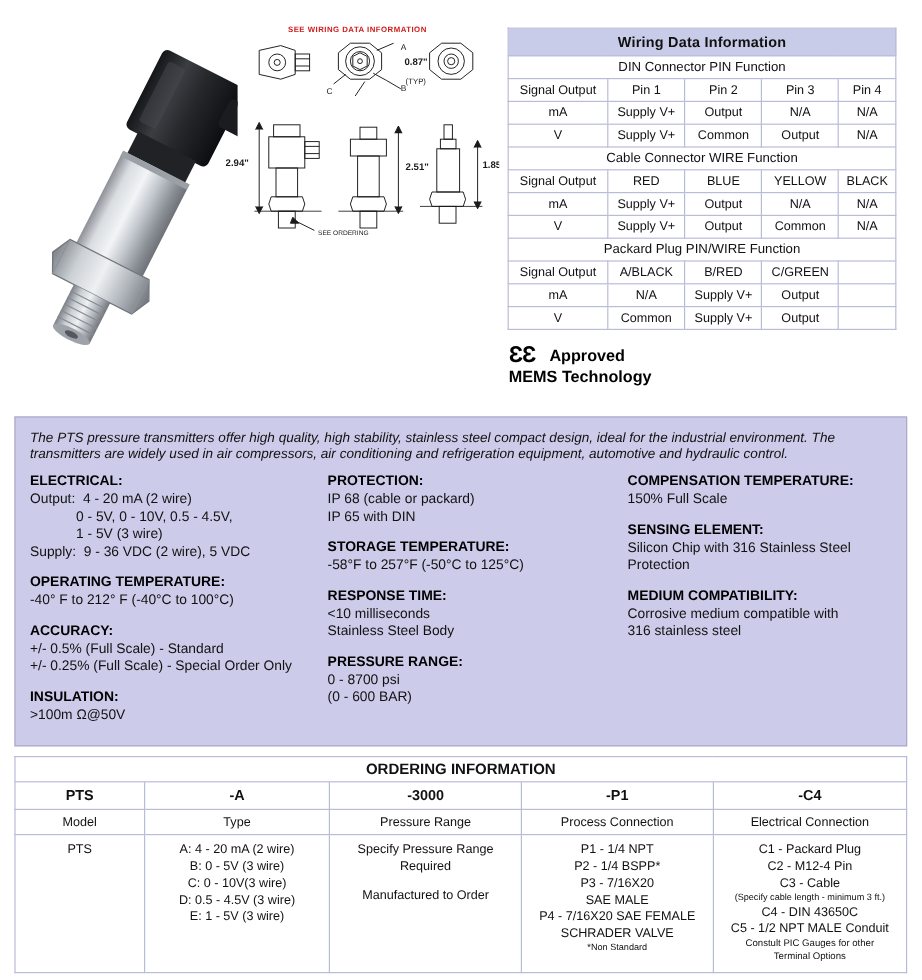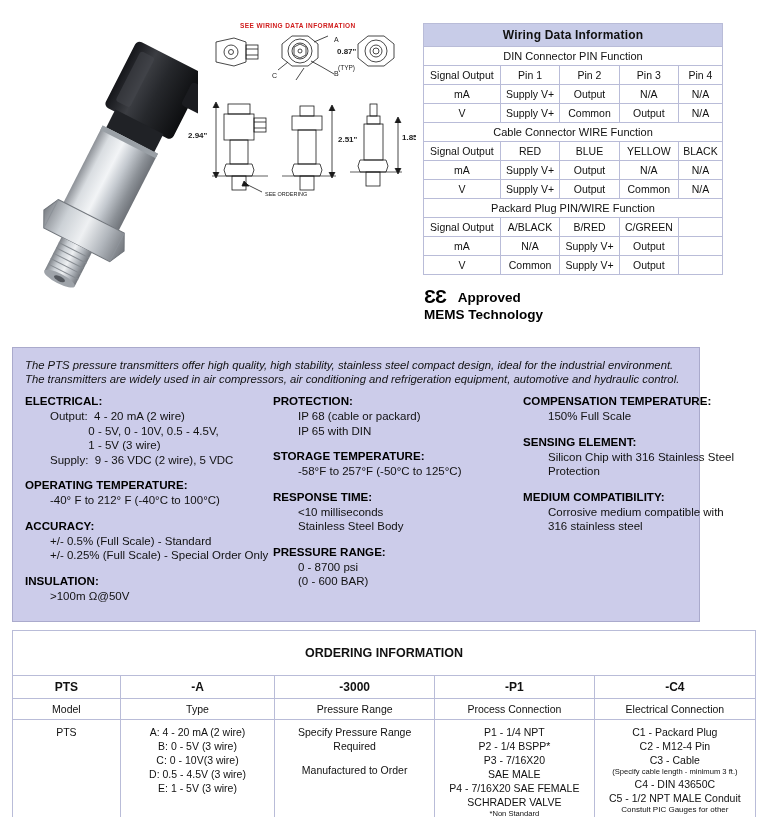--- a/index.html
+++ b/index.html
@@ -37,21 +37,21 @@
     letter-spacing: .4px;
     color: #d01b1b;
     font-weight: bold;
     white-space: nowrap;
   }
 
   
   .wiring-wrap {
     position: absolute;
     left: 423px; top: 23px;
-    width: 300px;
+    width: 324px;
     border-radius: 26px;
   }
   table.wiring {
     width: 100%;
     border-collapse: collapse;
     font-size: 10.5px;
     color: #111;
   }
   table.wiring td {
     border: 1px solid #b9bcd8;
@@ -84,21 +84,21 @@
     font-weight: bold;
     letter-spacing: -1px;
     vertical-align: -1px;
     margin-right: 12px;
   }
 
   
   .spec-panel {
     position: absolute;
     left: 12px; top: 347px;
-    width: 688px; height: 275px;
+    width: 744px; height: 275px;
     background: #ccccea;
     border: 1px solid #aaaacc;
     padding: 8px 10px 4px 10px;
   }
   .intro {
     font-style: italic;
     font-size: 11.3px;
     line-height: 14px;
     color: #111;
     margin: 2px 2px 8px 2px;
@@ -115,21 +115,20 @@
     margin-top: 11px;
     margin-bottom: 1px;
     line-height: 14px;
   }
   .sp-head:first-child { margin-top: 0; }
   .sp-line {
     font-size: 11.5px;
     color: #111;
     line-height: 14.5px;
     white-space: pre;
-    margin-left: 25px;
   }
 
   
   .ordering-wrap {
     position: absolute;
     left: 12px; top: 630px;
     width: 744px;
   }
   table.ordering {
     width: 100%;
@@ -139,21 +138,21 @@
   table.ordering td {
     border: 1px solid #b9bcd8;
     background: #ffffff;
     text-align: center;
     vertical-align: top;
   }
   td.ord-title {
     background: #c8cce8;
     font-weight: bold;
     font-size: 12.5px;
-    padding: 15px;
+    padding: 3px;
     vertical-align: middle;
   }
   td.ord-code {
     font-weight: bold;
     font-size: 12px;
     padding: 4px 2px;
     vertical-align: middle;
   }
   td.ord-label {
     font-size: 10.5px;

